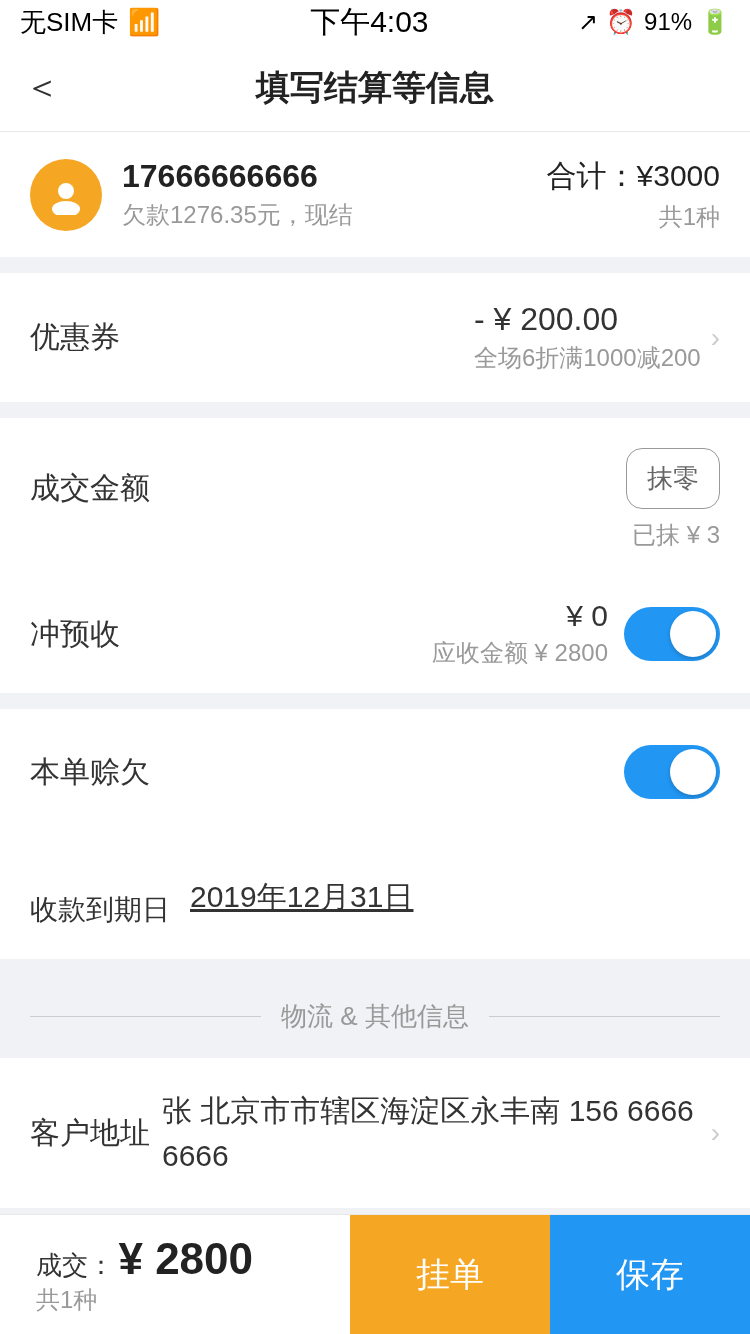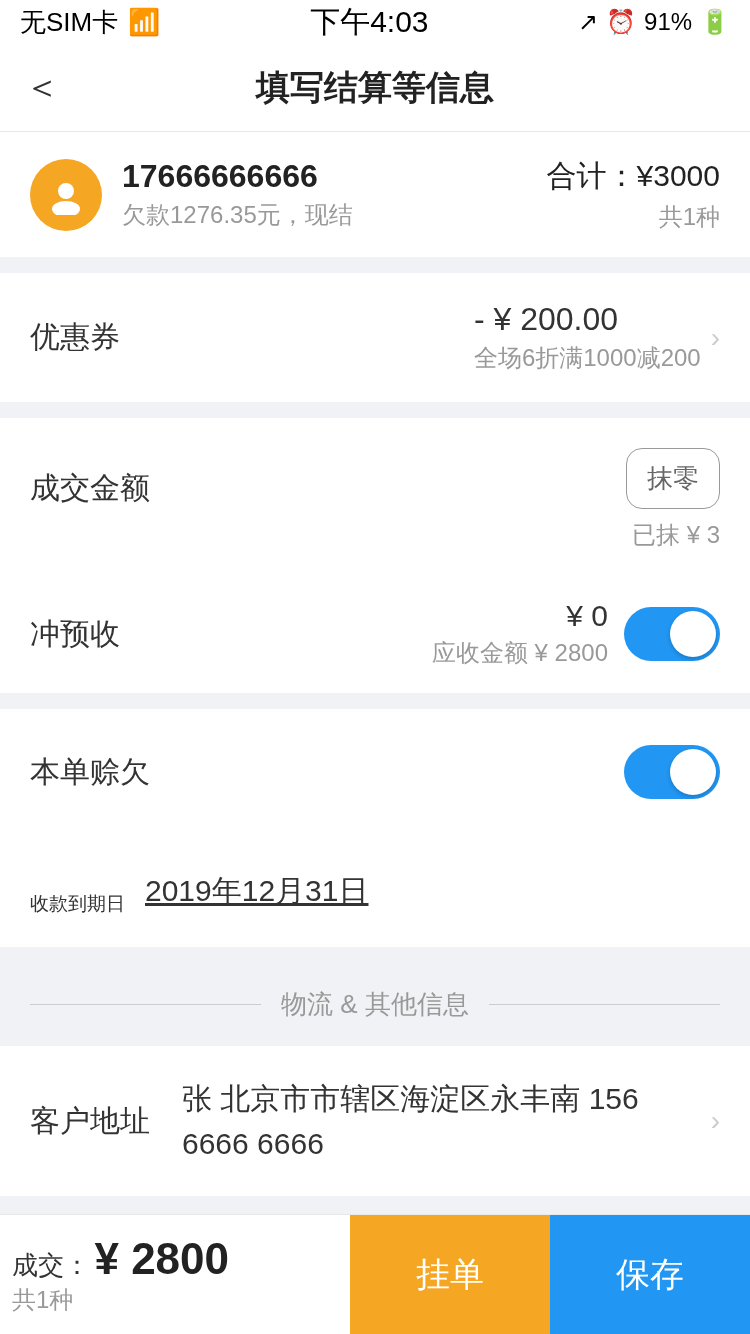--- a/index.html
+++ b/index.html
@@ -258,21 +258,21 @@
     }
 
     
     .due-date-row {
       display: flex;
       align-items: center;
       padding: 30px 30px;
       gap: 20px;
     }
     .due-date-label {
-      font-size: 19px;
+      font-size: 28px;
       color: #333;
       margin-top: 26px;
     }
     .due-date-value {
       font-size: 30px;
       color: #333;
       text-decoration: underline;
     }
 
     
@@ -299,21 +299,21 @@
       display: flex;
       align-items: center;
       justify-content: space-between;
       padding: 30px 30px;
       background: #fff;
     }
     .address-label {
       font-size: 30px;
       color: #333;
       flex-shrink: 0;
-      margin-right: 32px;
+      margin-right: 12px;
     }
     .address-value {
       font-size: 30px;
       color: #333;
       flex: 1;
       line-height: 1.5;
     }
 
     
     .bottom-space {
@@ -327,21 +327,21 @@
       bottom: 0;
       width: 750px;
       height: 120px;
       background: #fff;
       display: flex;
       align-items: center;
       border-top: 1px solid #e8e8e8;
     }
     .footer-info {
       flex: 1;
-      padding: 0 12px;
+      padding: 0 36px;
     }
     .footer-deal-label {
       font-size: 26px;
       color: #333;
     }
     .footer-deal-amount {
       font-size: 44px;
       font-weight: 600;
       color: #222;
     }

